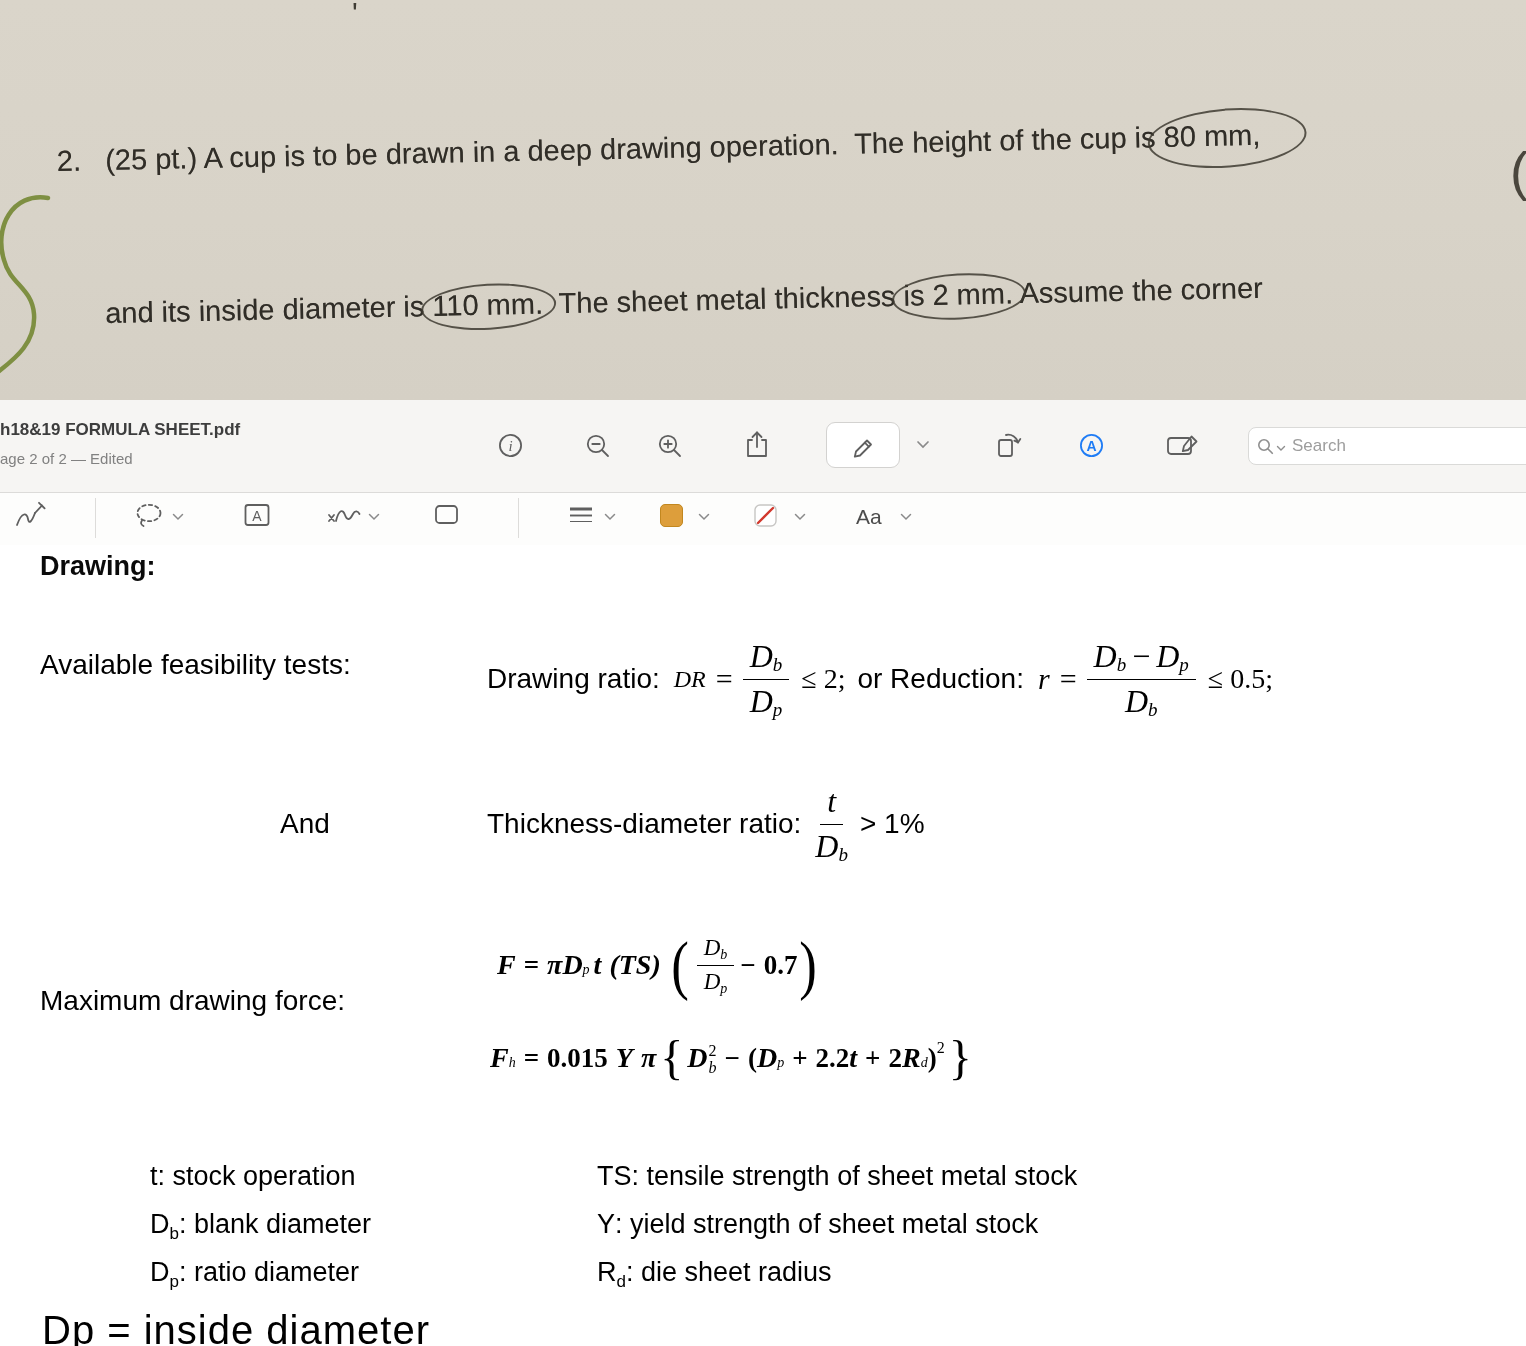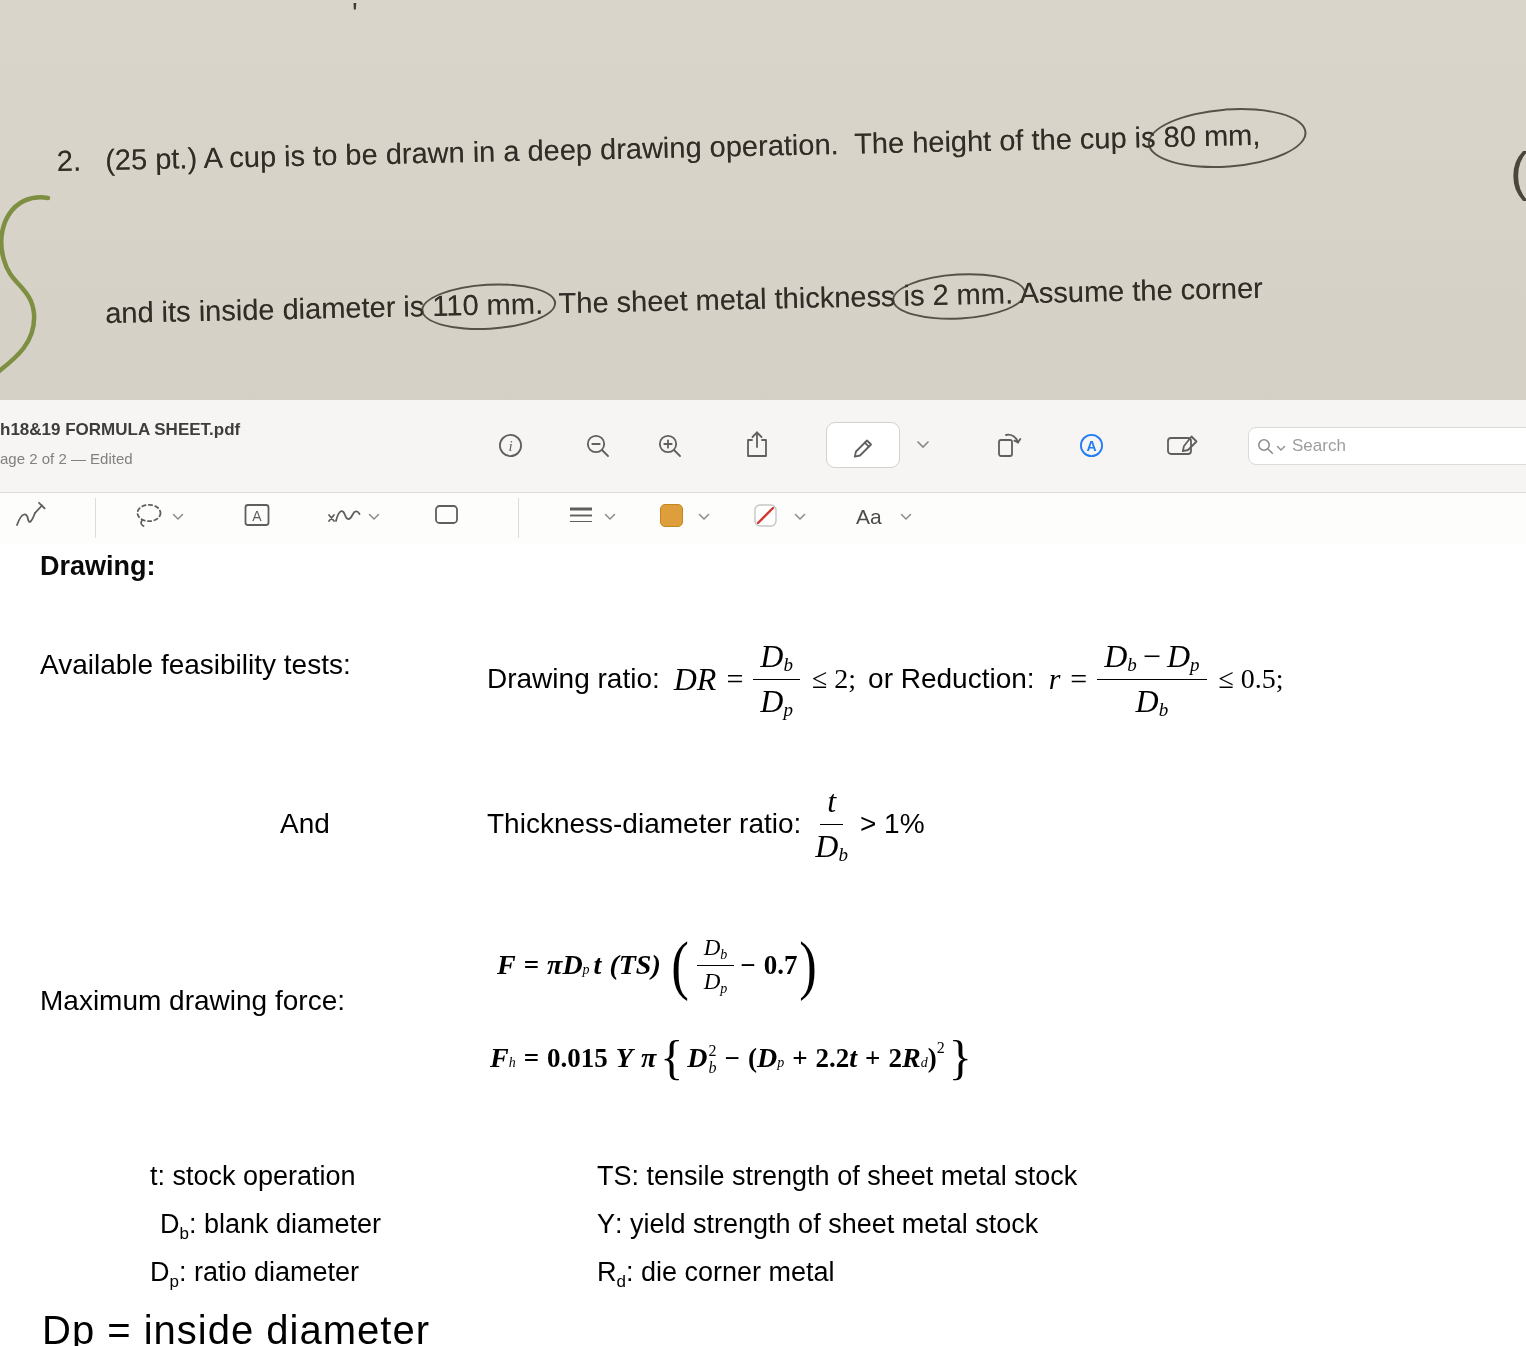--- a/index.html
+++ b/index.html
@@ -49,21 +49,21 @@
   .swatch { width:23px; height:23px; border-radius:5px; }
   .aa-label { position:absolute; left:856px; top:12px; font-size:21px; color:#4c4c4c; }
 
   
   .heading { position:absolute; left:40px; top:551px; font-size:27px; font-weight:700; color:#0a0a0a; }
   .plabel { font-size:28px; color:#000; }
   .lbl-abs { position:absolute; }
   .formula { position:absolute; display:flex; align-items:center; color:#000; }
   .mi { font-family:"Liberation Serif",serif; font-style:italic; }
   .up { font-family:"Liberation Serif",serif; font-style:normal; }
-  .fs32{font-size:32px;text-align:center;} .fs30{font-size:30px;} .fs28{font-size:28px;}
+  .fs32{font-size:24px;text-align:center;} .fs30{font-size:30px;} .fs28{font-size:28px;}
   .mr4{margin-right:4px;} .mr8{margin-right:8px;} .mr10{margin-right:10px;}
   .mr12{margin-right:12px;} .mr14{margin-right:14px;} .mx6{margin:0 6px;}
   .frac { display:inline-flex; flex-direction:column; align-items:center;
     font-size:32px; font-family:"Liberation Serif",serif; }
   .frac .num { display:flex; align-items:baseline; border-bottom:1.8px solid #000; padding:0 7px 4px; }
   .frac .den { display:flex; align-items:baseline; padding-top:3px; }
   .frac sub { font-size:19px; vertical-align:-4px; font-style:italic;
     font-family:"Liberation Serif",serif; transform:translateY(4px); }
   .frac.small { font-size:23px; }
   .frac.small sub { font-size:14px; }
@@ -367,21 +367,21 @@
     <span class="bup mr8">+</span>
     <span class="bup">2</span>
       <span class="bm">R</span>
       <span class="msub sm">d</span>
     <span class="bup">)</span>
     <span class="sup2 mr4">2</span>
     <span class="brace">}</span>
   </div>
 
   <div class="def-row" style="left:150px; top:1161px;"><span>t</span><sub></sub><span>: stock operation</span></div>
-  <div class="def-row" style="left:150px; top:1209px;margin-left:10px;"><span>D</span><sub>b</sub><span>: blank diameter</span></div>
+  <div class="def-row" style="left:150px; top:1209px;"><span>D</span><sub>b</sub><span>: blank diameter</span></div>
   <div class="def-row" style="left:150px; top:1257px;"><span>D</span><sub>p</sub><span>: ratio diameter</span></div>
   <div class="def-row" style="left:597px; top:1161px;"><span>TS</span><sub></sub><span>: tensile strength of sheet metal stock</span></div>
   <div class="def-row" style="left:597px; top:1209px;"><span>Y</span><sub></sub><span>: yield strength of sheet metal stock</span></div>
-  <div class="def-row" style="left:597px; top:1257px;"><span>R</span><sub>d</sub><span>: die corner metal</span></div>
+  <div class="def-row" style="left:597px; top:1257px;"><span>R</span><sub>d</sub><span>: die sheet radius</span></div>
 
   <div class="red-note">Dp = inside diameter</div>
 
 </div>
 
 </body></html>

